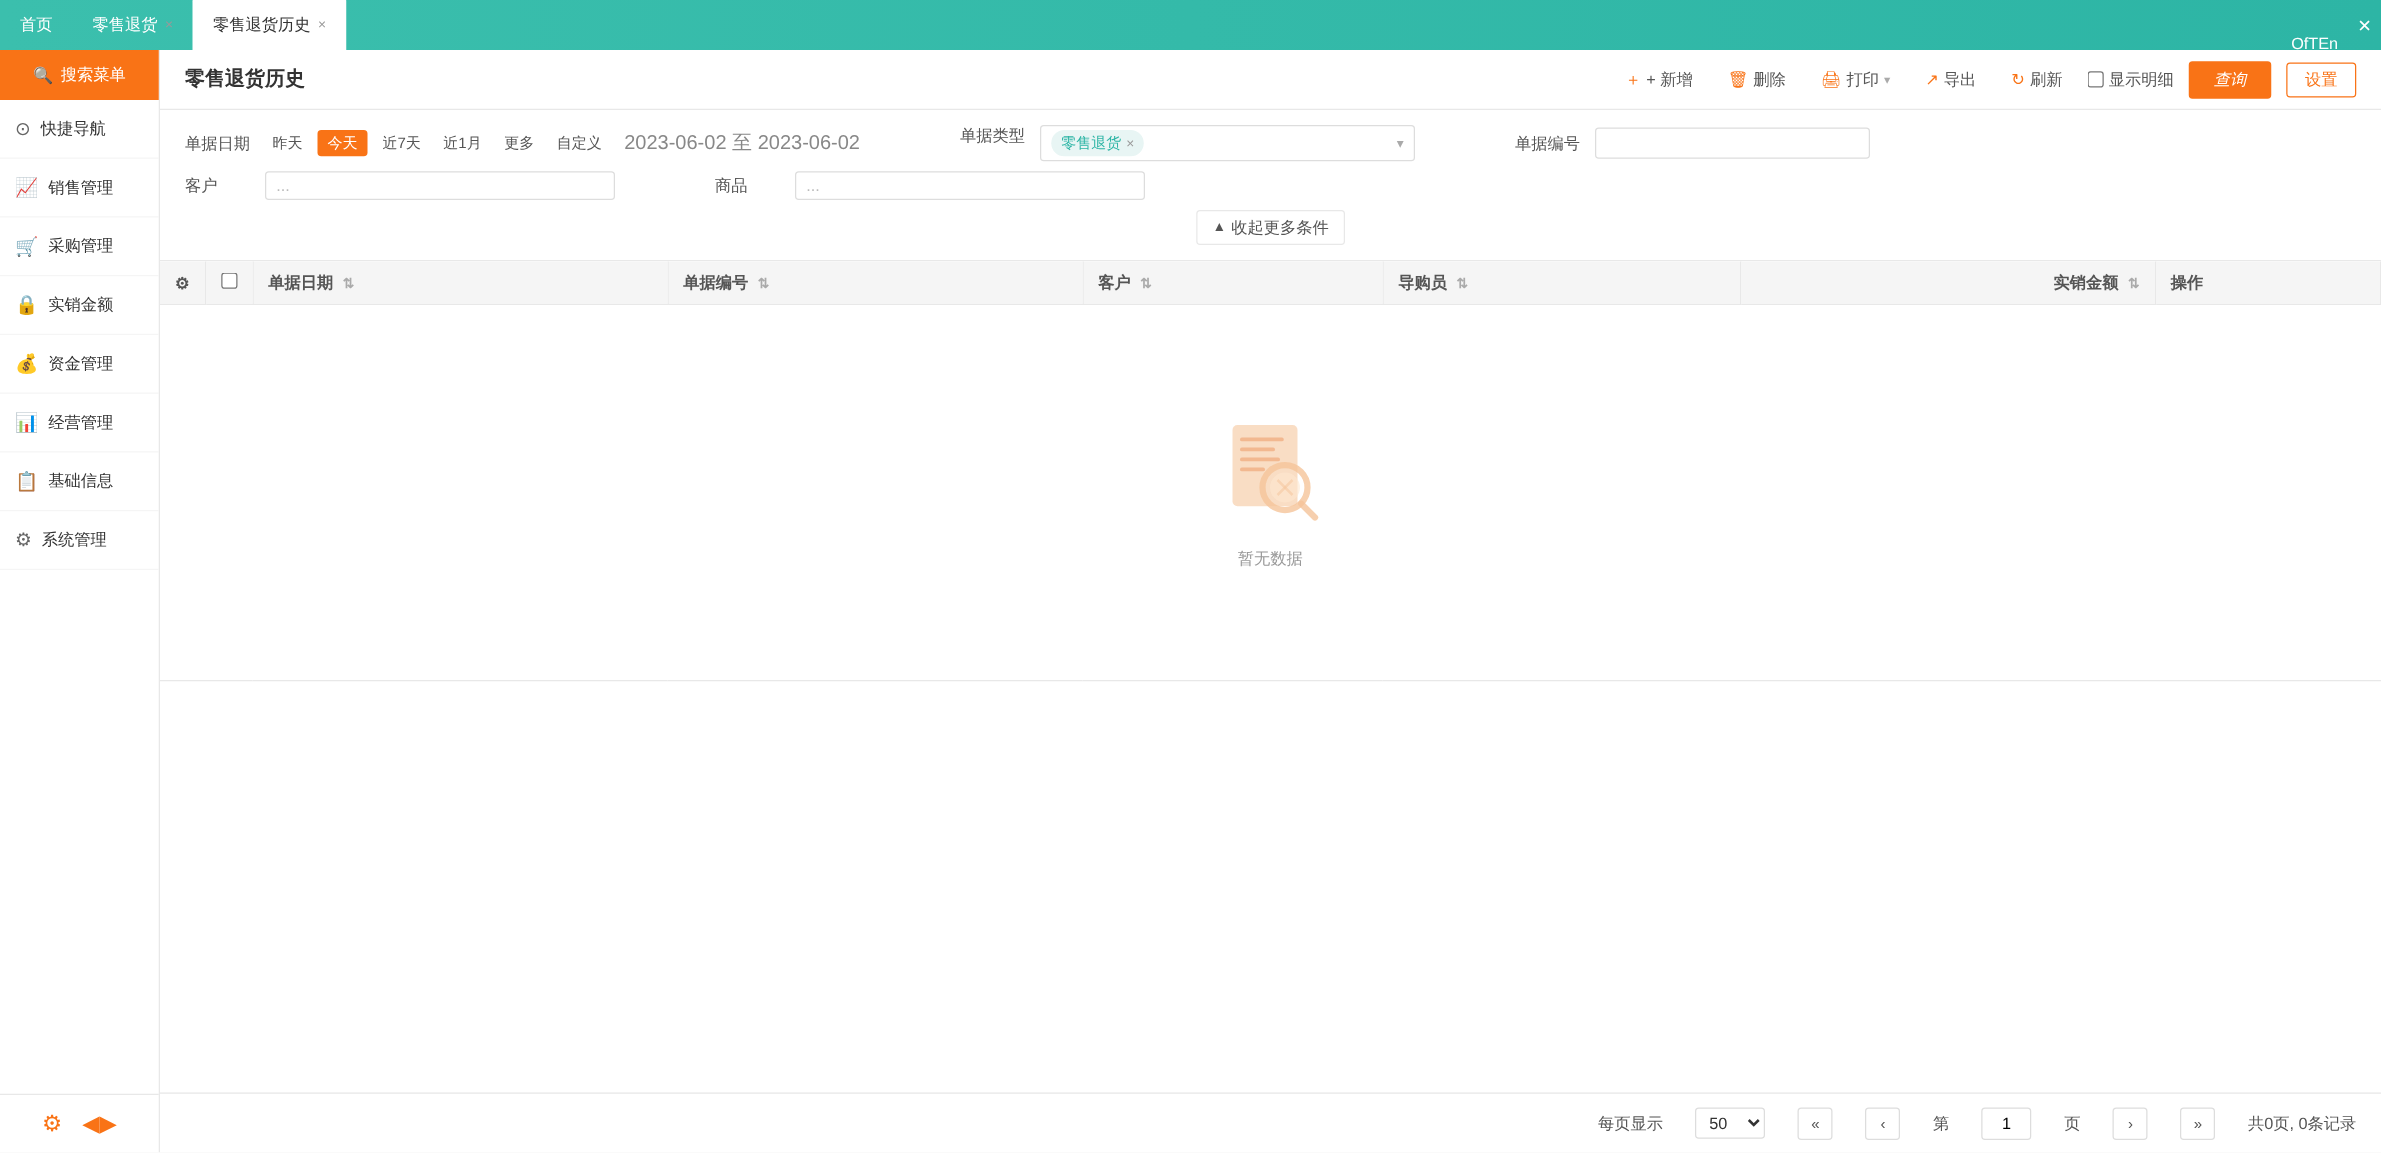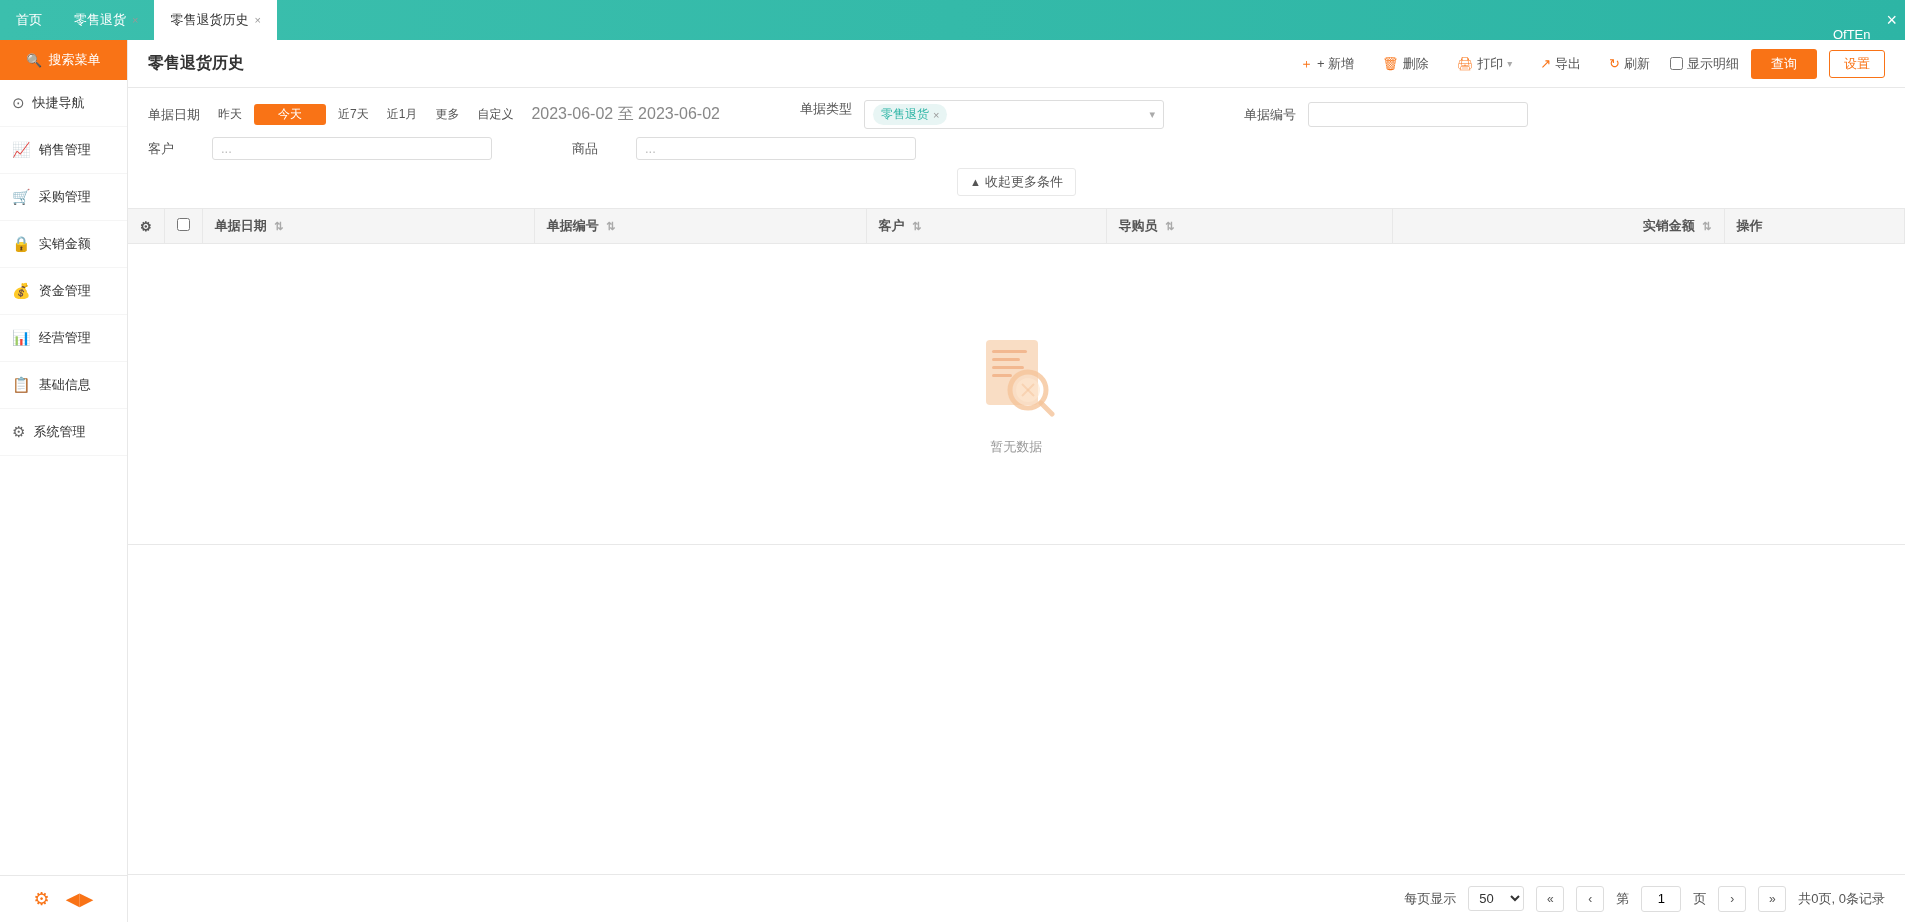--- a/index.html
+++ b/index.html
@@ -154,20 +154,21 @@
       cursor: pointer;
     }
     .btn-query {
       background: #f97316;
       color: #fff;
       border: none;
       padding: 6px 20px;
       border-radius: 3px;
       font-size: 13px;
       cursor: pointer;
+      font-style: italic;
     }
     .show-detail-checkbox {
       display: flex;
       align-items: center;
       gap: 4px;
       font-size: 13px;
       color: #555;
     }
 
     
@@ -197,21 +198,21 @@
     .date-option {
       font-size: 12px;
       color: #555;
       cursor: pointer;
       padding: 2px 6px;
     }
     .date-option.active {
       background: #f97316;
       color: #fff;
       border-radius: 3px;
-      padding: 2px 24px;
+      padding: 2px 8px;
     }
     .date-range {
       font-size: 16px;
       color: #888;
       margin-left: 4px;
     }
     .filter-input {
       border: 1px solid #ddd;
       border-radius: 3px;
       padding: 4px 8px;
@@ -325,21 +326,21 @@
 
     
     .pagination-bar {
       height: 48px;
       background: #fff;
       border-top: 1px solid #e8e8e8;
       display: flex;
       align-items: center;
       justify-content: flex-end;
       padding: 0 20px;
-      gap: 12px;
+      gap: 26px;
       flex-shrink: 0;
       font-size: 13px;
       color: #555;
     }
     .page-size-select {
       border: 1px solid #ddd;
       border-radius: 3px;
       padding: 3px 6px;
       font-size: 13px;
       color: #333;

